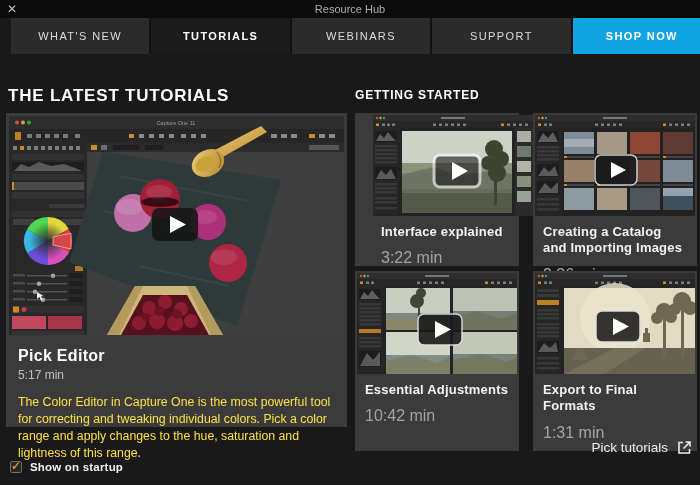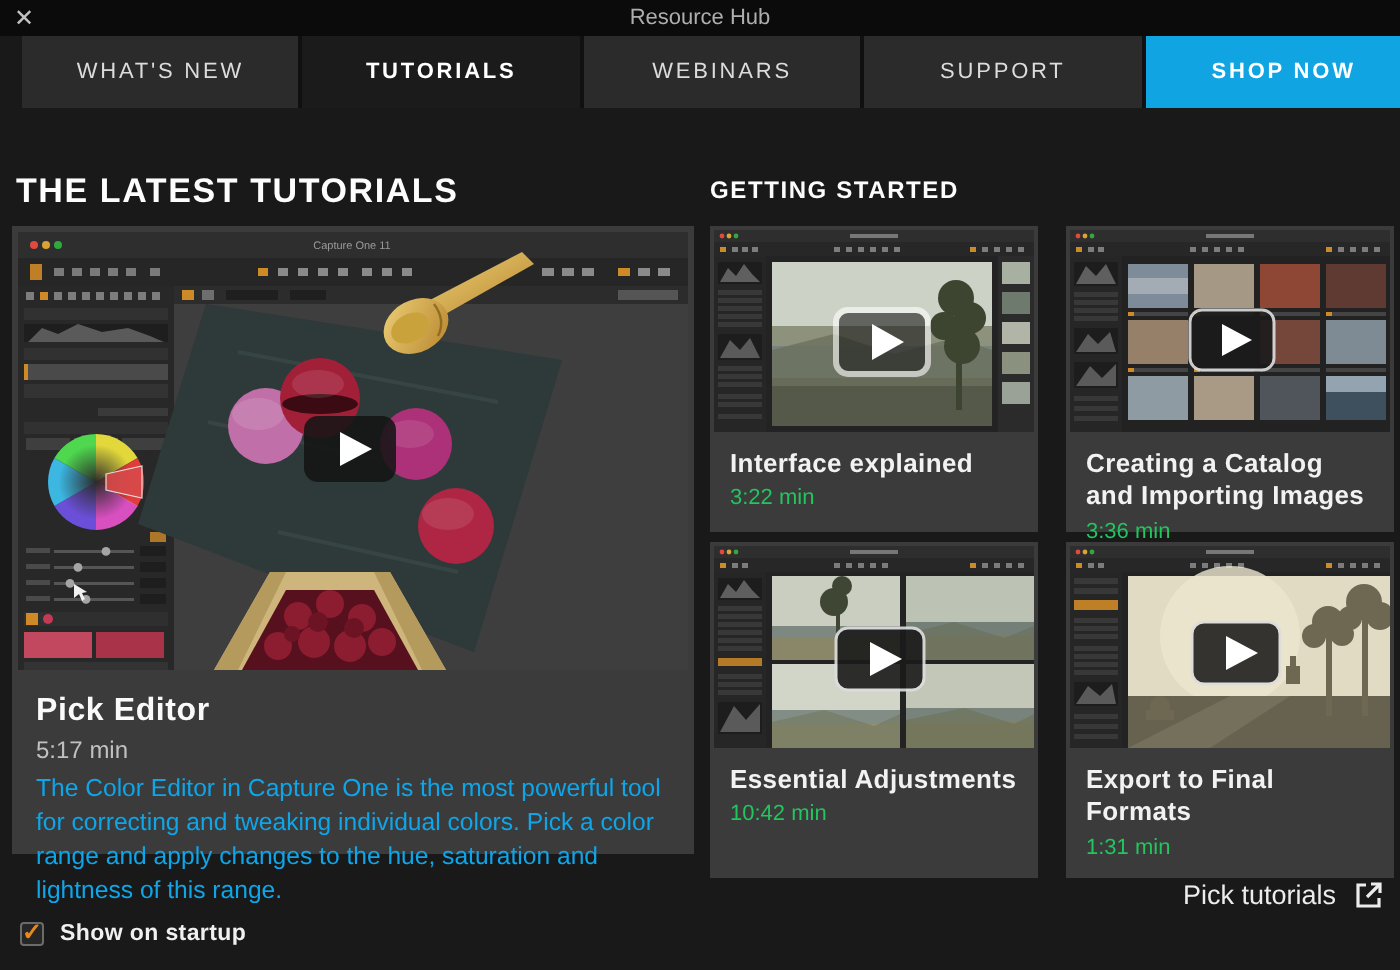--- a/index.html
+++ b/index.html
@@ -46,34 +46,34 @@
   .bigcard {
     position:absolute; left:6px; top:113px; width:341px; height:314px;
     background:#3b3b3b;
   }
   .bigcard .thumbwrap { padding:3px; cursor:pointer; }
   .bigcard .thumbwrap svg { display:block; }
   .bigcard .text { padding:9px 12px 0 12px; }
   .bigcard .title { font-size:16px; font-weight:bold; letter-spacing:.3px; color:#fafafa; }
   .bigcard .dur { font-size:12px; color:#c0c0c0; margin-top:3px; }
   .bigcard .desc {
-    margin-top:4px; font-size:12.3px; line-height:1.38; color:#0ea5e9;
+    margin-top:12px; font-size:12.3px; line-height:1.38; color:#fde047;
   }
   
   .grid {
     position:absolute; left:355px; top:113px; width:342px;
     display:grid; grid-template-columns:164px 164px; column-gap:14px; row-gap:5px;
   }
   .card { background:#3b3b3b; }
   .card .thumbwrap { padding:2px; cursor:pointer; }
   .card .thumbwrap svg { display:block; }
   .card .label { padding:6px 10px 9px 10px; }
   .card .title { font-size:13px; font-weight:bold; letter-spacing:.2px; color:#f2f2f2; line-height:1.25; }
-  .card .dur { font-size:11px; color:#22c55e; margin-top:3px; }
-  .card:nth-child(1) { height:153px; }
+  .card .dur { font-size:16px; color:#a3a3a3; margin-top:9px; }
+  .card:nth-child(1) { height:153px;padding-left:16px; }
   .card:nth-child(2) { height:153px; }
   
   .more {
     position:absolute; right:8px; top:440px; display:flex; align-items:center;
     gap:9px; cursor:pointer;
   }
   .more .txt { font-size:13.5px; color:#ececec; }
   
   .startup {
     position:absolute; left:10px; top:461px; display:flex; align-items:center; gap:8px;

